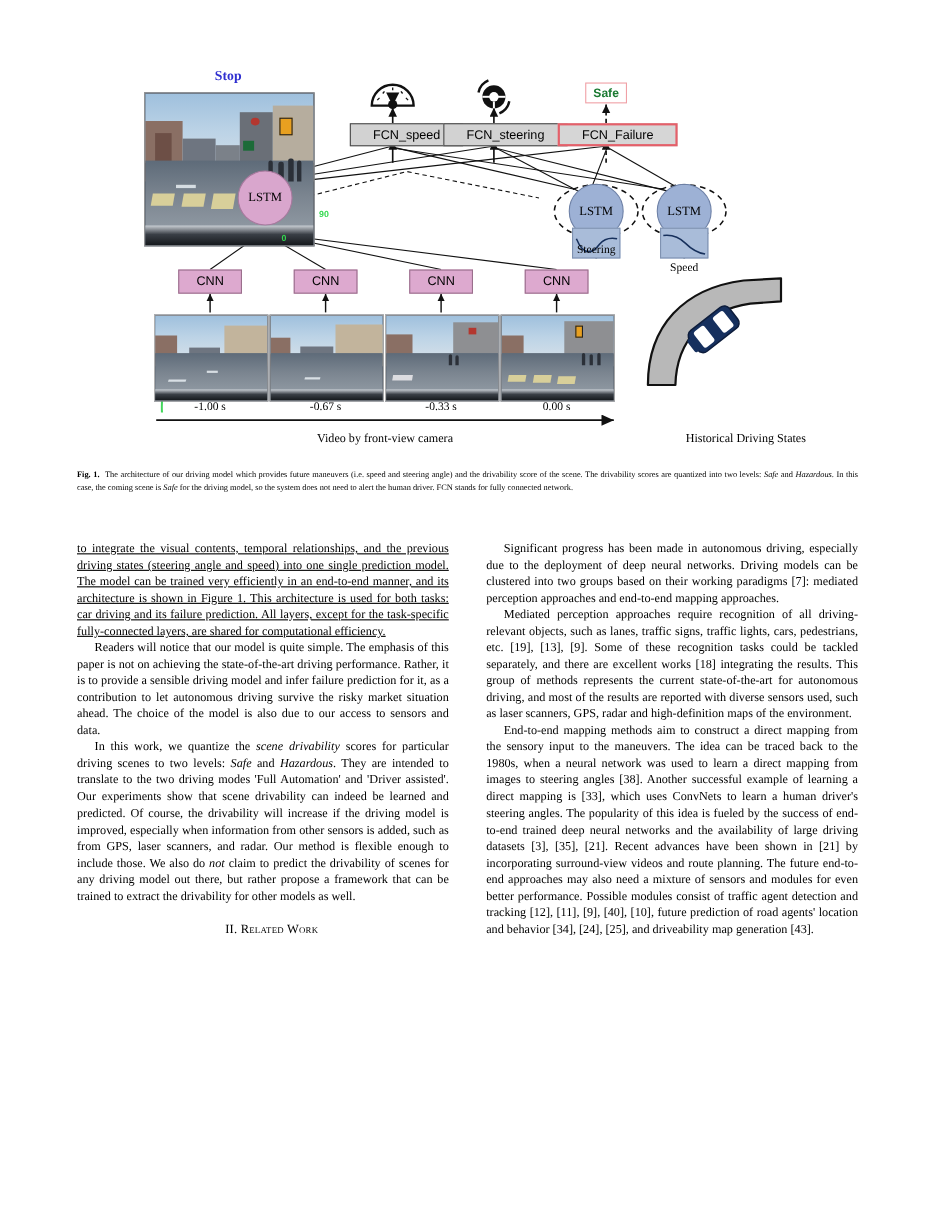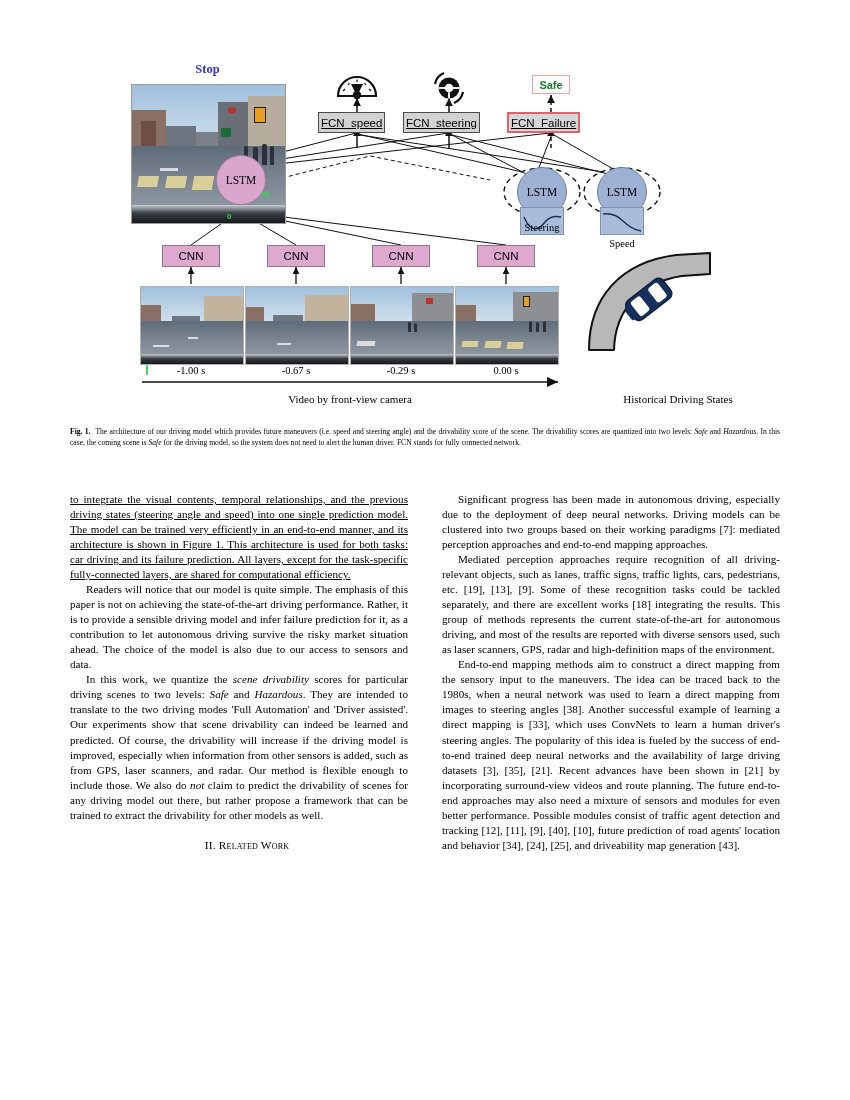--- a/index.html
+++ b/index.html
@@ -90,20 +90,21 @@
     border-radius: 50%;
     clip-path: polygon(0 0, 55% 0, 55% 55%, 0 55%);
     opacity: .9;
   }
   .gauge-num {
     position: absolute;
     color: #34d94f;
     font-size: 8px;
     font-weight: bold;
     font-family: "Liberation Sans", sans-serif;
+    padding-left: 29px;
   }
 
   
   .frame { top: 226px; width: 102px; height: 77px; border: 1px solid #b0b0b0; }
   .f1 { left: 70px; }
   .f2 { left: 175px; }
   .f3 { left: 280px; }
   .f4 { left: 385px; }
 
   .tlabel {
@@ -134,22 +135,21 @@
   }
   .cnn {
     width: 58px; height: 22px;
     background: #dda9cf;
     border: 1px solid #9a6f8c;
   }
   .fcn {
     height: 21px;
     background: #d2d2d2;
     border: 1px solid #4a4a4a;
-    padding: 0 2px;
-    text-decoration: underline;
+    padding: 0 20px;
   }
   .fcn.fail { border: 2px solid #e4606a; background: #d6d6d6; }
   .safe {
     width: 38px; height: 19px;
     background: #ffffff;
     border: 1.6px solid #f0a0a6;
     color: #1b7a32;
     font-weight: bold;
     font-size: 11px;
   }
@@ -404,21 +404,21 @@
       <div class="zebra" style="left:28%;bottom:21%;width:16%;height:9%;"></div>
       <div class="zebra" style="left:50%;bottom:20%;width:16%;height:9%;"></div>
       <div class="ped" style="left:72%;top:44%;width:3%;height:14%;"></div>
       <div class="ped" style="left:78%;top:45%;width:3%;height:13%;"></div>
       <div class="ped" style="left:85%;top:44%;width:3%;height:14%;"></div>
       <div class="hood"></div>
     </div>
 
     <div class="tlabel" style="left:70px;">-1.00 s</div>
     <div class="tlabel" style="left:175px;">-0.67 s</div>
-    <div class="tlabel" style="left:280px;">-0.29 s</div>
+    <div class="tlabel" style="left:280px;">-0.33 s</div>
     <div class="tlabel" style="left:385px;">0.00 s</div>
     <div class="videocap">Video by front-view camera</div>
 
     <div class="statebox" style="left:450px; top:147px;">
       <svg width="42" height="26" viewBox="0 0 42 26">
         <path d="M 3 9 C 10 26 18 22 24 14 C 29 8 35 8 40 9" fill="none" stroke="#17305c" stroke-width="1.4"></path>
       </svg>
     </div>
     <div class="statebox" style="left:530px; top:147px;">
       <svg width="42" height="26" viewBox="0 0 42 26">

